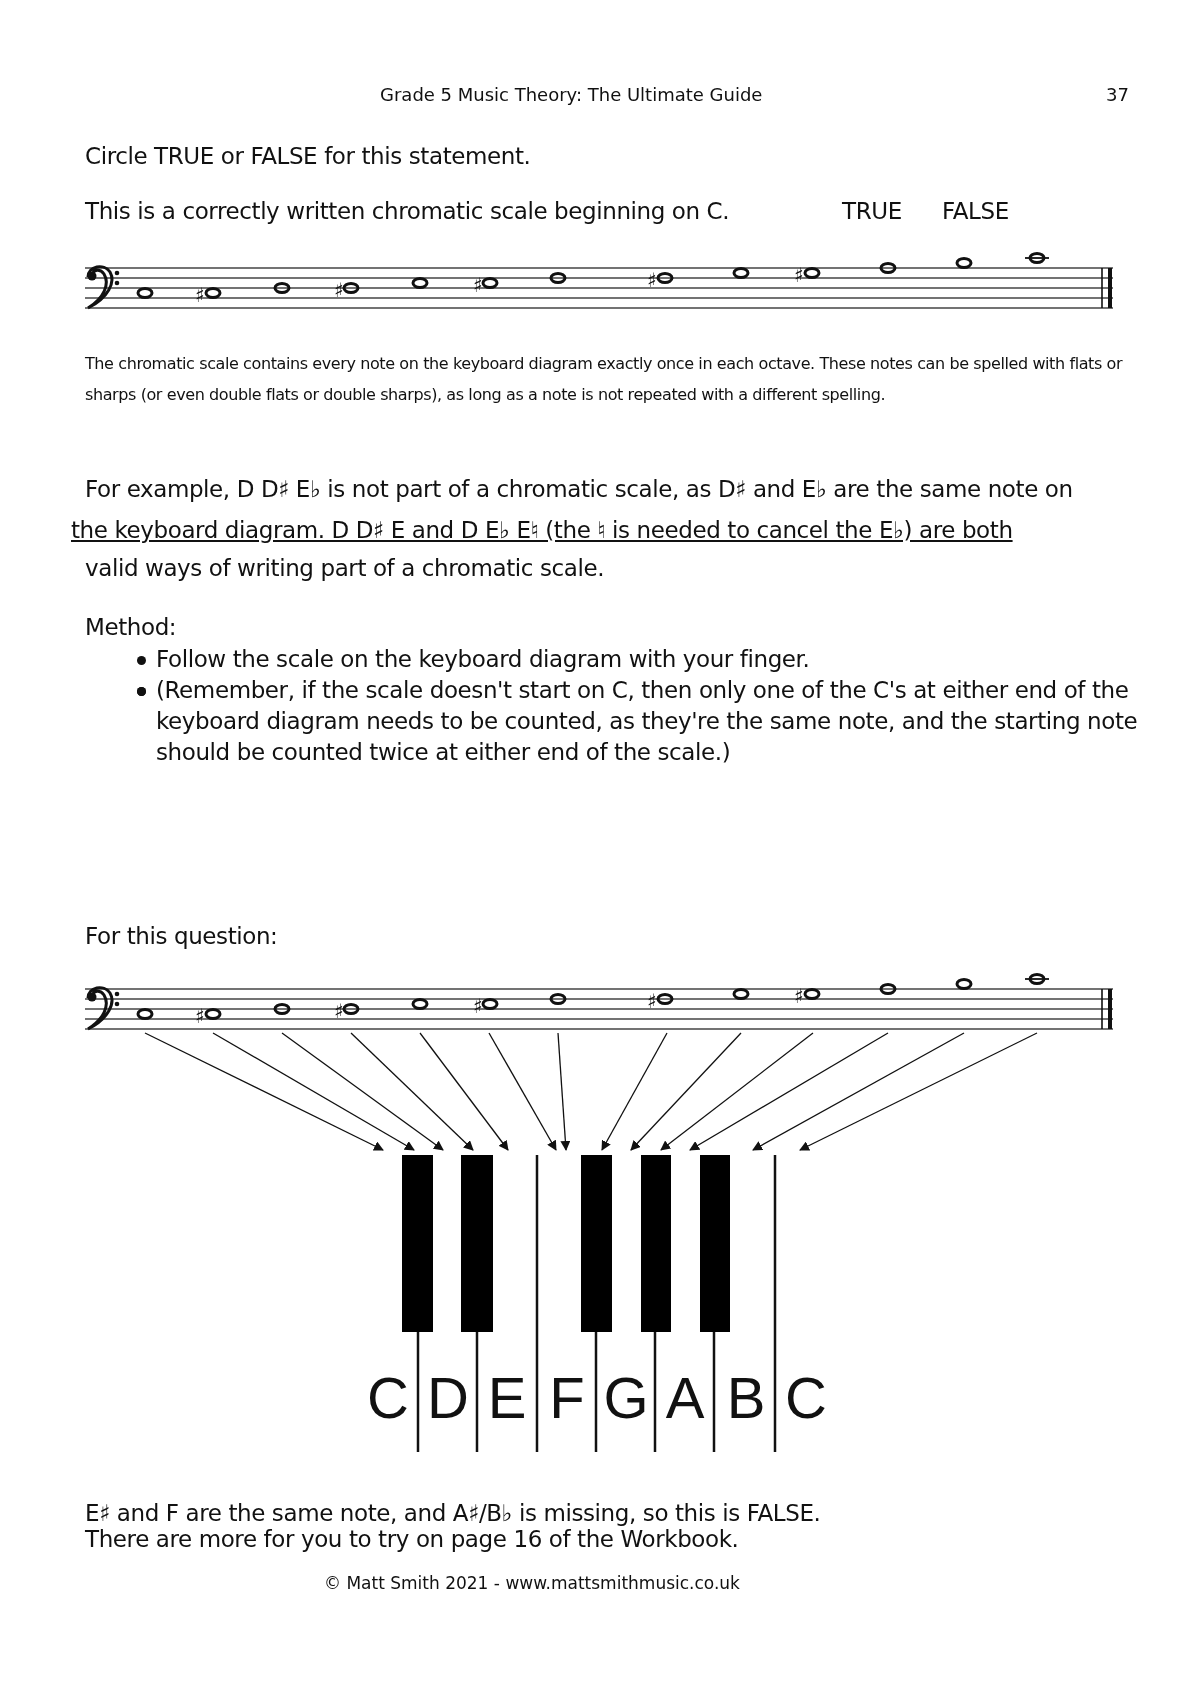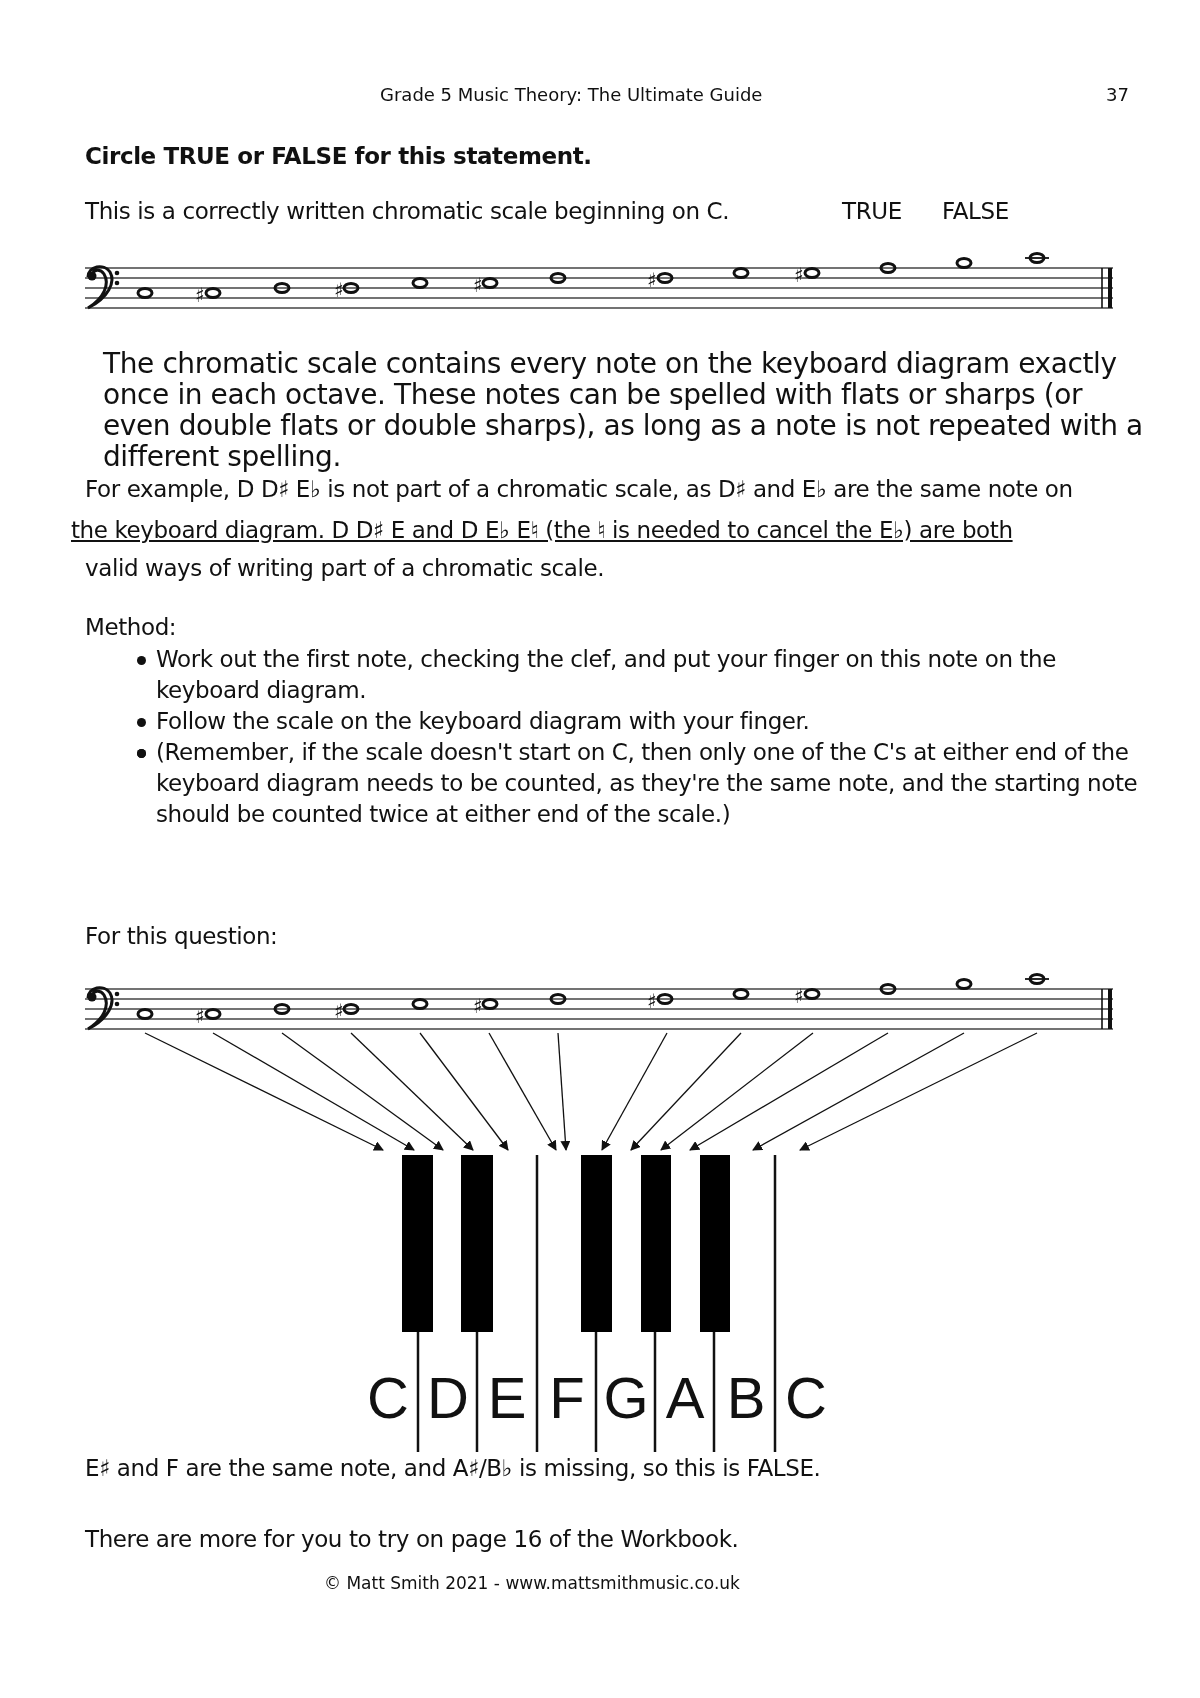--- a/index.html
+++ b/index.html
@@ -1,38 +1,38 @@
 <!DOCTYPE html>
 <html><head>
 <meta charset="utf-8">
 <style>
   html, body { margin: 0; padding: 0; background: #ffffff; }
   body { width: 1200px; height: 1698px; position: relative; overflow: hidden;
          font-family: "DejaVu Sans", sans-serif; color: #111111; }
   .abs { position: absolute; white-space: nowrap; }
   .hdr { font-size: 18px; }
   .txt { font-size: 23px; letter-spacing: -0.4px; }
-  .para { position: absolute; left: 103px; width: 1050px; font-size: 28px; letter-spacing: -0.4px; white-space: normal; }
+  .para { position: absolute; left: 85px; width: 1050px; font-size: 16px; letter-spacing: -0.4px; white-space: normal; }
   .para p { margin: 0; }
   .bullet-list { position: absolute; left: 137px; width: 1010px; margin: 0; padding: 0; list-style: none; font-size: 23px; letter-spacing: -0.4px; }
   .bullet-list li { position: relative; padding-left: 19px; line-height: 31px; }
   .bullet-list li .dot { position: absolute; left: 0; top: 12px; width: 9px; height: 9px; border-radius: 50%; background: #111; }
   svg { position: absolute; left: 0; overflow: visible; }
   .staff-line { stroke: #444; stroke-width: 1.6; }
   .note { fill: none; stroke: #111; }
   .kbd-label { font-family: "Liberation Sans", sans-serif; font-size: 58px; fill: #111; text-anchor: middle; }
   .footer { font-size: 17px; }
 </style>
 </head>
 <body>
 
 <div class="abs hdr" style="left:380px; top:84px;">Grade 5 Music Theory: The Ultimate Guide</div>
 <div class="abs hdr" style="left:1106px; top:84px;">37</div>
 
-<div class="abs txt" style="left:85px; top:143px;font-weight:bold;">Circle TRUE or FALSE for this statement.</div>
+<div class="abs txt" style="left:85px; top:143px;">Circle TRUE or FALSE for this statement.</div>
 <div class="abs txt" style="left:85px; top:198px;">This is a correctly written chromatic scale beginning on C.</div>
 <div class="abs txt" style="left:842px; top:198px;text-align:right;">TRUE</div>
 <div class="abs txt" style="left:942px; top:198px;">FALSE</div>
 
 <svg width="1200" height="80" style="top:240px;" viewBox="0 240 1200 80">
   <g>
     <line class="staff-line" x1="85" y1="268" x2="1113" y2="268"></line>
     <line class="staff-line" x1="85" y1="278" x2="1113" y2="278"></line>
     <line class="staff-line" x1="85" y1="288" x2="1113" y2="288"></line>
     <line class="staff-line" x1="85" y1="298" x2="1113" y2="298"></line>
@@ -76,21 +76,20 @@
 <div class="para" style="top:348px; line-height:31px;">
   <p>The chromatic scale contains every note on the keyboard diagram exactly once in each octave. These notes can be spelled with flats or sharps (or even double flats or double sharps), as long as a note is not repeated with a different spelling.</p>
 </div>
 
 <div class="abs txt" style="left:85px; top:476px;">For example, D D♯ E♭ is not part of a chromatic scale, as D♯ and E♭ are the same note on</div>
 <div class="abs txt" style="left:71px; top:517px;text-decoration:underline;">the keyboard diagram. D D♯ E and D E♭ E♮ (the ♮ is needed to cancel the E♭) are both</div>
 <div class="abs txt" style="left:85px; top:555px;">valid ways of writing part of a chromatic scale.</div>
 
 <div class="abs txt" style="left:85px; top:614px;">Method:</div>
 <ul class="bullet-list" style="top:644px;">
-  <li><span class="dot"></span><span>Work out the first note, checking the clef, and put your finger on this note on the keyboard diagram.</span></li>
   <li><span class="dot"></span><span>Follow the scale on the keyboard diagram with your finger.</span></li>
   <li><span class="dot"></span></li>
   <li><span class="dot"></span><span>(Remember, if the scale doesn't start on C, then only one of the C's at either end of the keyboard diagram needs to be counted, as they're the same note, and the starting note should be counted twice at either end of the scale.)</span></li>
 </ul>
 
 <div class="abs txt" style="left:85px; top:923px;">For this question:</div>
 
 <svg width="1200" height="500" style="top:960px;" viewBox="0 960 1200 500">
   <defs>
     <marker id="arrowhead" markerWidth="10" markerHeight="10" refX="9" refY="5" orient="auto" markerUnits="userSpaceOnUse">
@@ -175,16 +174,16 @@
       <text class="kbd-label" x="507" y="1418">E</text>
       <text class="kbd-label" x="567" y="1418">F</text>
       <text class="kbd-label" x="626" y="1418">G</text>
       <text class="kbd-label" x="685" y="1418">A</text>
       <text class="kbd-label" x="746" y="1418">B</text>
       <text class="kbd-label" x="806" y="1418">C</text>
     </g>
   </g>
 </svg>
 
-<div class="abs txt" style="left:85px; top:1455px;text-align:right;">E♯ and F are the same note, and A♯/B♭ is missing, so this is FALSE.</div>
+<div class="abs txt" style="left:85px; top:1500px;text-align:right;">E♯ and F are the same note, and A♯/B♭ is missing, so this is FALSE.</div>
 <div class="abs txt" style="left:85px; top:1526px;">There are more for you to try on page 16 of the Workbook.</div>
 
 <div class="abs footer" style="left:0; width:1064px; text-align:center; top:1573px;">© Matt Smith 2021 - www.mattsmithmusic.co.uk</div>
 
 </body></html>

